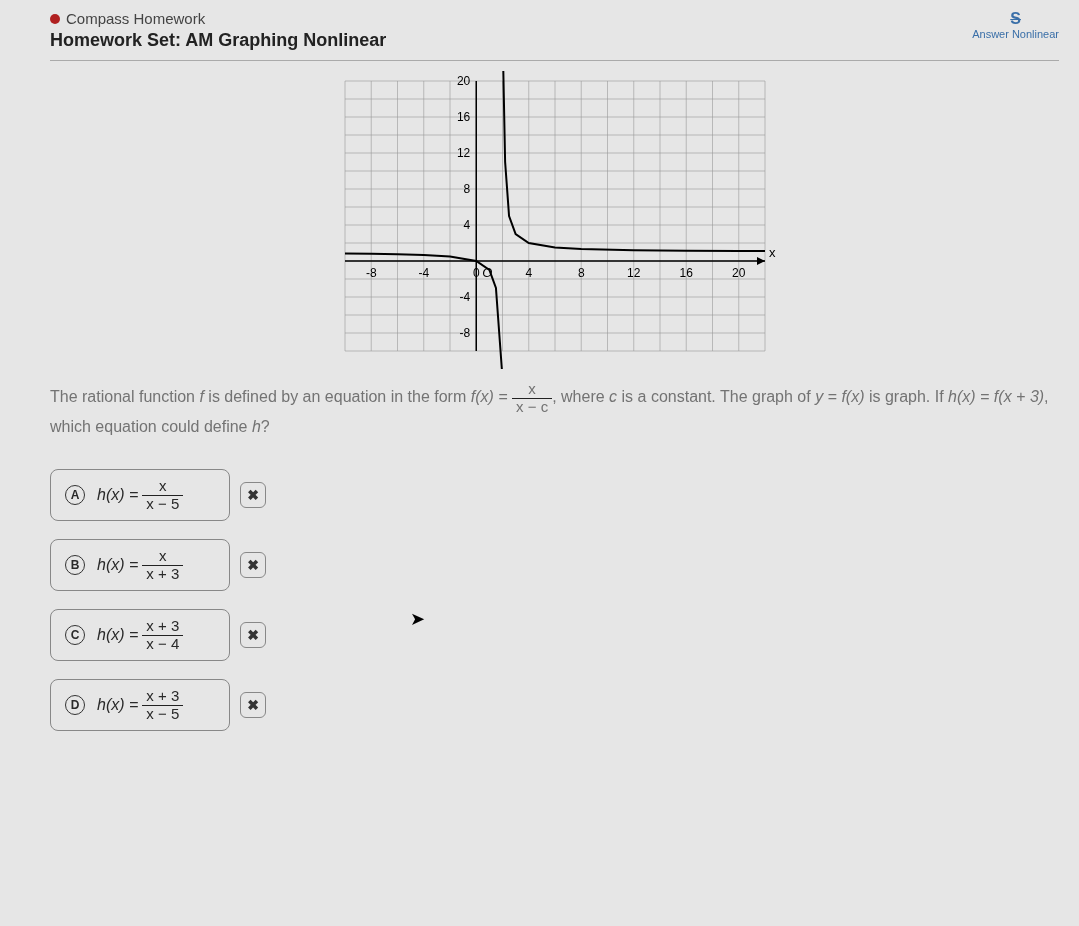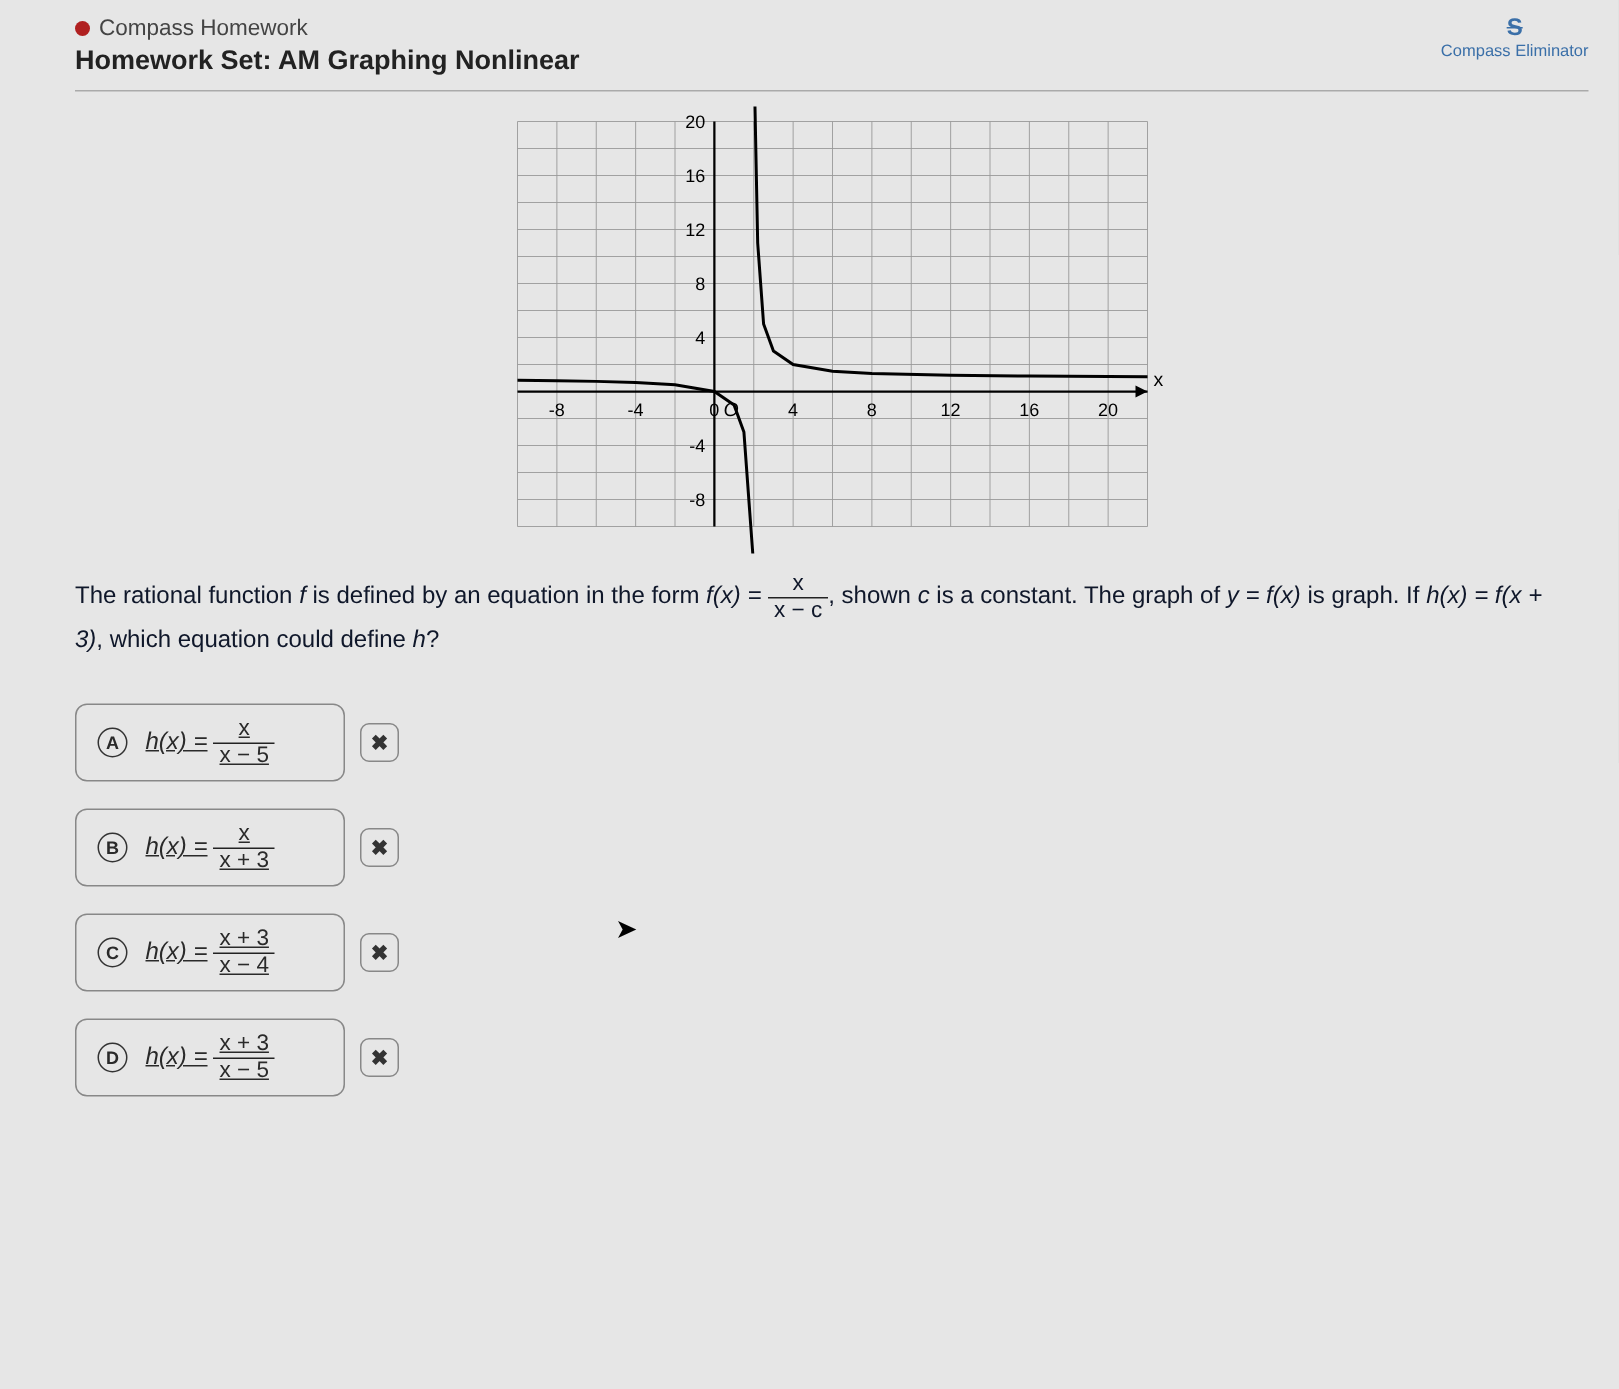--- a/index.html
+++ b/index.html
@@ -6,48 +6,48 @@
   body { width: 1079px; height: 926px; font-family: Arial, Helvetica, sans-serif; background: #d8d8d8; color: #2a2a2a; overflow: hidden; position: relative; }
   .page { background: #e6e6e6; width: 100%; height: 100%; padding: 10px 20px 20px 50px; }
   .header-row { display: flex; justify-content: space-between; align-items: flex-start; }
   .app-title { font-size: 15px; color: #444; display: flex; align-items: center; gap: 6px; margin-bottom: 2px; }
   .dot { width: 10px; height: 10px; background: #b02020; border-radius: 50%; display: inline-block; }
   .hw-title { font-size: 18px; font-weight: bold; color: #222; line-height: 1.3; }
   .tool { text-align: center; font-size: 11px; color: #3a6fa8; }
   .tool .s { font-size: 16px; text-decoration: line-through; font-weight: bold; }
   hr.divider { border: none; border-top: 1px solid #aaa; margin: 8px 0 10px 0; }
   .graph-wrap { display: flex; justify-content: center; margin-bottom: 10px; }
-  .question { font-size: 16px; line-height: 1.5; color: #0f172a; margin: 10px 10px 30px 0; }
+  .question { font-size: 16px; line-height: 1.5; color: #737373; margin: 10px 10px 30px 0; }
   .question i { font-style: italic; }
   .frac { display: inline-block; vertical-align: middle; text-align: center; font-size: 15px; line-height: 1.1; }
   .frac .num { display: block; border-bottom: 1px solid #222; padding: 0 4px; }
   .frac .den { display: block; padding: 0 4px; }
   .choices { display: flex; flex-direction: column; gap: 18px; margin-top: 20px; }
   .choice-row { display: flex; align-items: center; gap: 10px; }
   .choice { border: 1.5px solid #888; border-radius: 8px; padding: 8px 14px; display: flex; align-items: center; gap: 12px; min-width: 180px; background: #e6e6e6; cursor: pointer; }
   .choice .letter { width: 20px; height: 20px; border: 1.5px solid #333; border-radius: 50%; display: flex; align-items: center; justify-content: center; font-size: 12px; font-weight: bold; }
-  .choice .expr { font-size: 16px; display: flex; align-items: center; gap: 4px; text-decoration: underline; }
+  .choice .expr { font-size: 16px; display: flex; align-items: center; gap: 4px; }
   .elim { width: 26px; height: 26px; border: 1.5px solid #888; border-radius: 6px; display: flex; align-items: center; justify-content: center; font-weight: bold; color: #333; cursor: pointer; background: #e6e6e6; font-size: 14px; }
   .cursor-arrow { position: absolute; left: 410px; top: 608px; font-size: 18px; color: #000; pointer-events:none; }
 </style>
 </head>
 <body>
 
 <div class="page">
   <div class="header-row">
     <div>
       <div class="app-title">
         <span class="dot"></span>
         <span>Compass Homework</span>
       </div>
       <div class="hw-title">Homework Set: AM Graphing Nonlinear</div>
     </div>
     <div class="tool">
       <div class="s">S</div>
-      <div>Compass Eliminator</div>
+      <div>Answer Nonlinear</div>
     </div>
   </div>
 
   <hr class="divider">
 
   <div class="graph-wrap">
     <svg id="chart-svg" width="460" height="300">
         <line x1="20" y1="280" x2="20" y2="10" stroke="#999" stroke-width="0.6"></line>
         <line x1="46.25" y1="280" x2="46.25" y2="10" stroke="#999" stroke-width="0.6"></line>
         <line x1="72.5" y1="280" x2="72.5" y2="10" stroke="#999" stroke-width="0.6"></line>
@@ -104,21 +104,21 @@
         <path d="M20 182.503 L46.25 182.79999999999998 L72.5 183.25 L98.75 183.997 L125 185.5 L151.25 190 L164.375 199 L170.9375 217 L174.875 271 L176.84375 298 " stroke="#000" stroke-width="2" fill="none"></path>
         <path d="M178.15625 -8 L180.125 91 L184.0625 145 L190.625 163 L203.75 172 L230 176.5 L256.25 178.003 L308.75 179.20000000000002 L361.25 179.713 L413.75 180.00099999999998 L440 180.1 " stroke="#000" stroke-width="2" fill="none"></path>
       </svg>
   </div>
 
   <div class="question">
     <span>The rational function </span><i>f</i><span> is defined by an equation in the form </span><i>f(x) = </i>
     <span class="frac">
       <span class="num">x</span>
       <span class="den">x − c</span>
-    </span><span>, shown </span><i>c</i><span> is a constant. The graph of </span><i>y = f(x)</i><span> is graph. If </span><i>h(x) = f(x + 3)</i><span>, which equation could define </span><i>h</i><span>?</span>
+    </span><span>, where </span><i>c</i><span> is a constant. The graph of </span><i>y = f(x)</i><span> is graph. If </span><i>h(x) = f(x + 3)</i><span>, which equation could define </span><i>h</i><span>?</span>
   </div>
 
   <div class="choices" id="choices-container">
       <div class="choice-row">
         <div class="choice">
           <div class="letter">A</div>
           <div class="expr">
             <i>h(x) =</i>
             <span class="frac">
               <span class="num">x</span>

